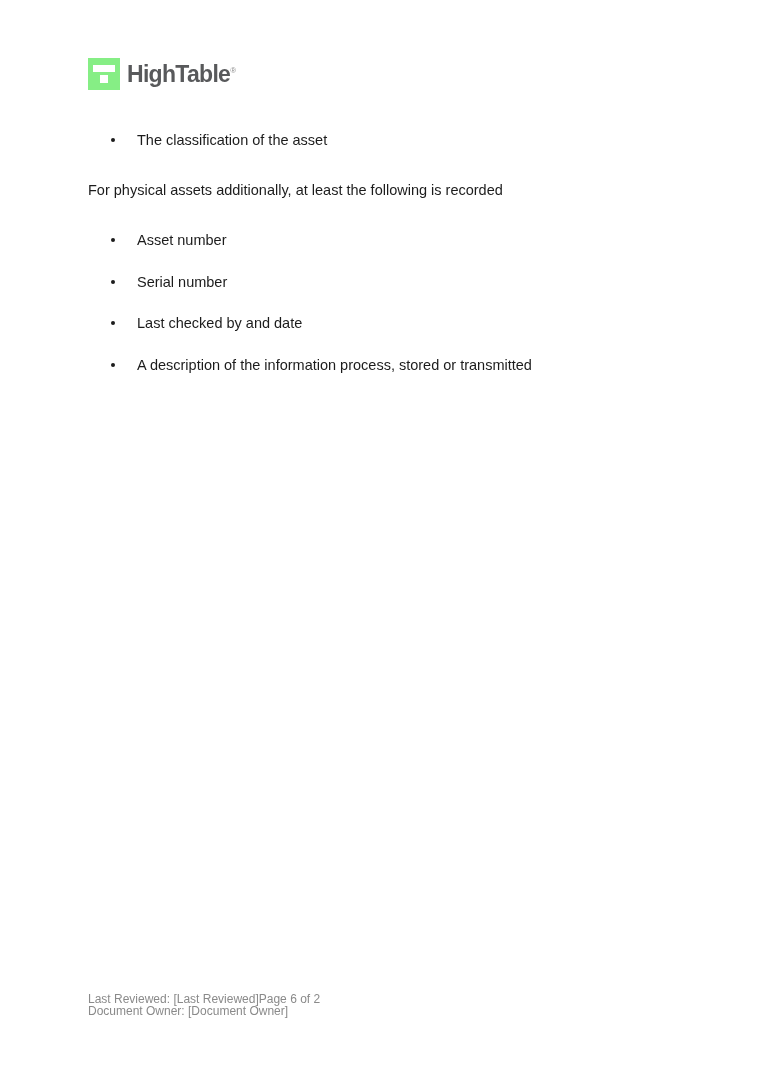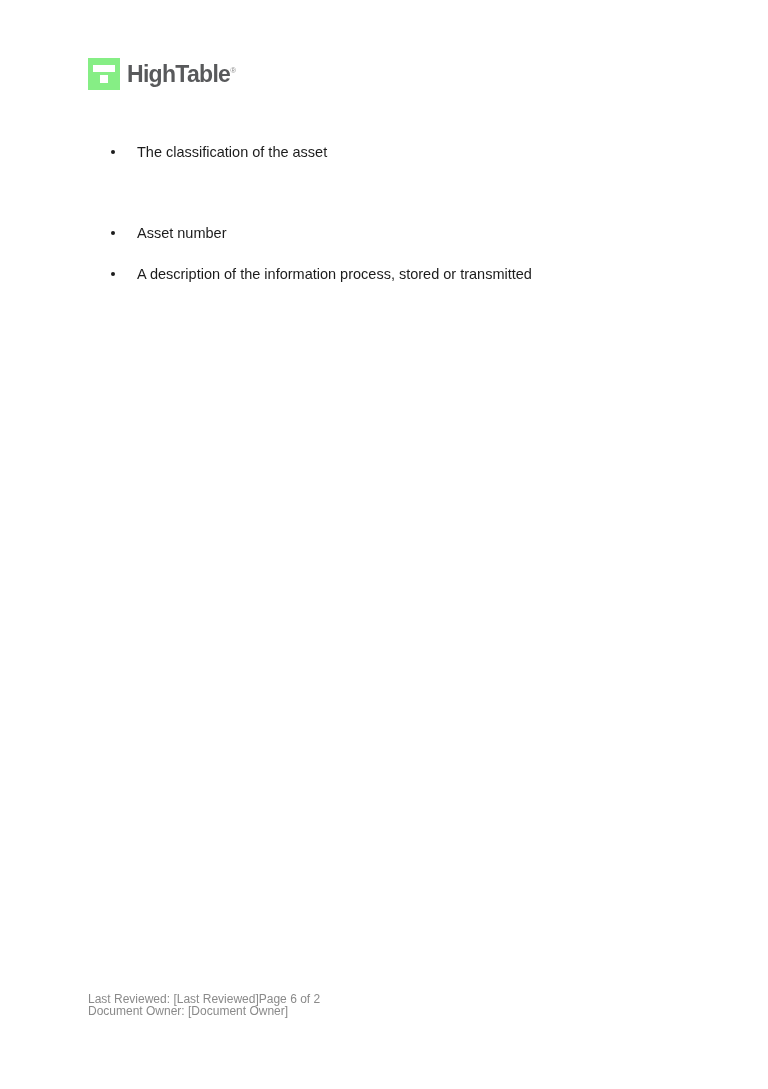--- a/index.html
+++ b/index.html
@@ -88,21 +88,21 @@
   }
   .header-sub {
     margin-top: 19px;
     letter-spacing: 0.1px;
     white-space: nowrap;
   }
 
   
   .doc-body {
     position: absolute;
-    top: 143px;
+    top: 131px;
     left: 88px;
     width: 592px;
     color: #1c1c1c;
     font-size: 14.5px;
     line-height: 1.35;
   }
   .bullet-list {
     list-style: none;
     margin: 0;
     padding: 0;
@@ -169,27 +169,36 @@
 
     <ul class="bullet-list">
       <li class="bullet-item">
         <span class="dot"></span>
         <span>The classification of the asset</span>
       </li>
     </ul>
 
     <div class="block-gap-1"></div>
 
+    <p class="para">For physical assets additionally, at least the following is recorded</p>
 
     <div class="block-gap-2"></div>
 
     <ul class="bullet-list">
       <li class="bullet-item">
         <span class="dot"></span>
         <span>Asset number</span>
+      </li>
+      <li class="bullet-item">
+        <span class="dot"></span>
+        <span>Serial number</span>
+      </li>
+      <li class="bullet-item">
+        <span class="dot"></span>
+        <span>Last checked by and date</span>
       </li>
       <li class="bullet-item">
         <span class="dot"></span>
         <span>A description of the information process, stored or transmitted</span>
       </li>
     </ul>
 
   </div>
 
   <div class="doc-footer">

